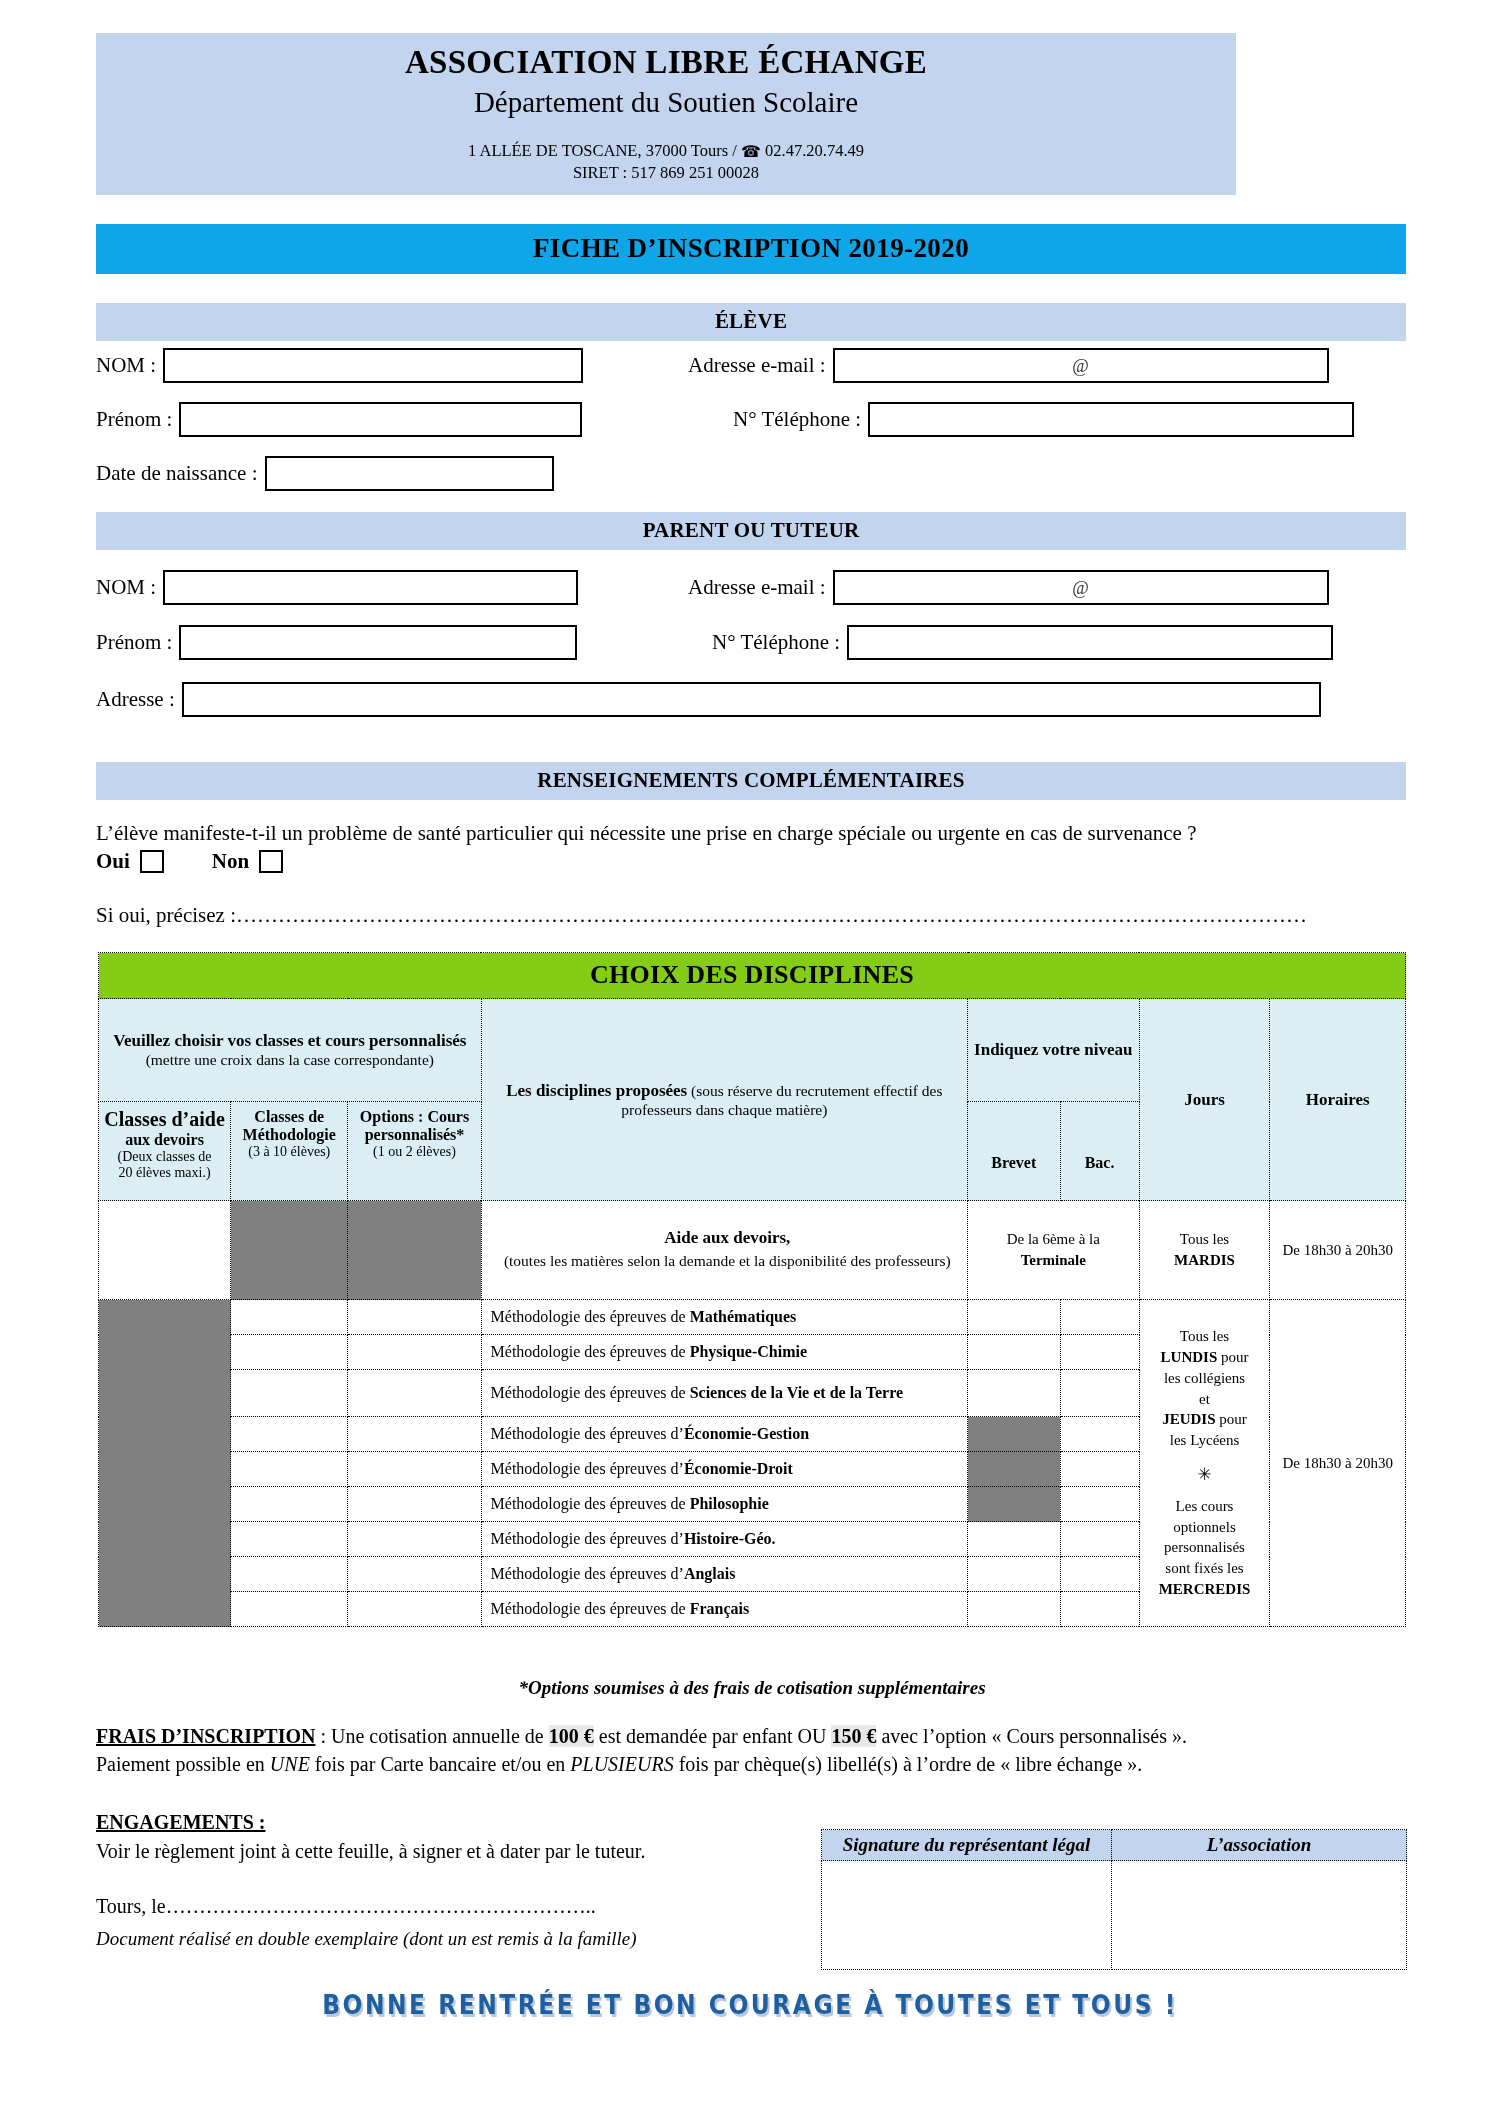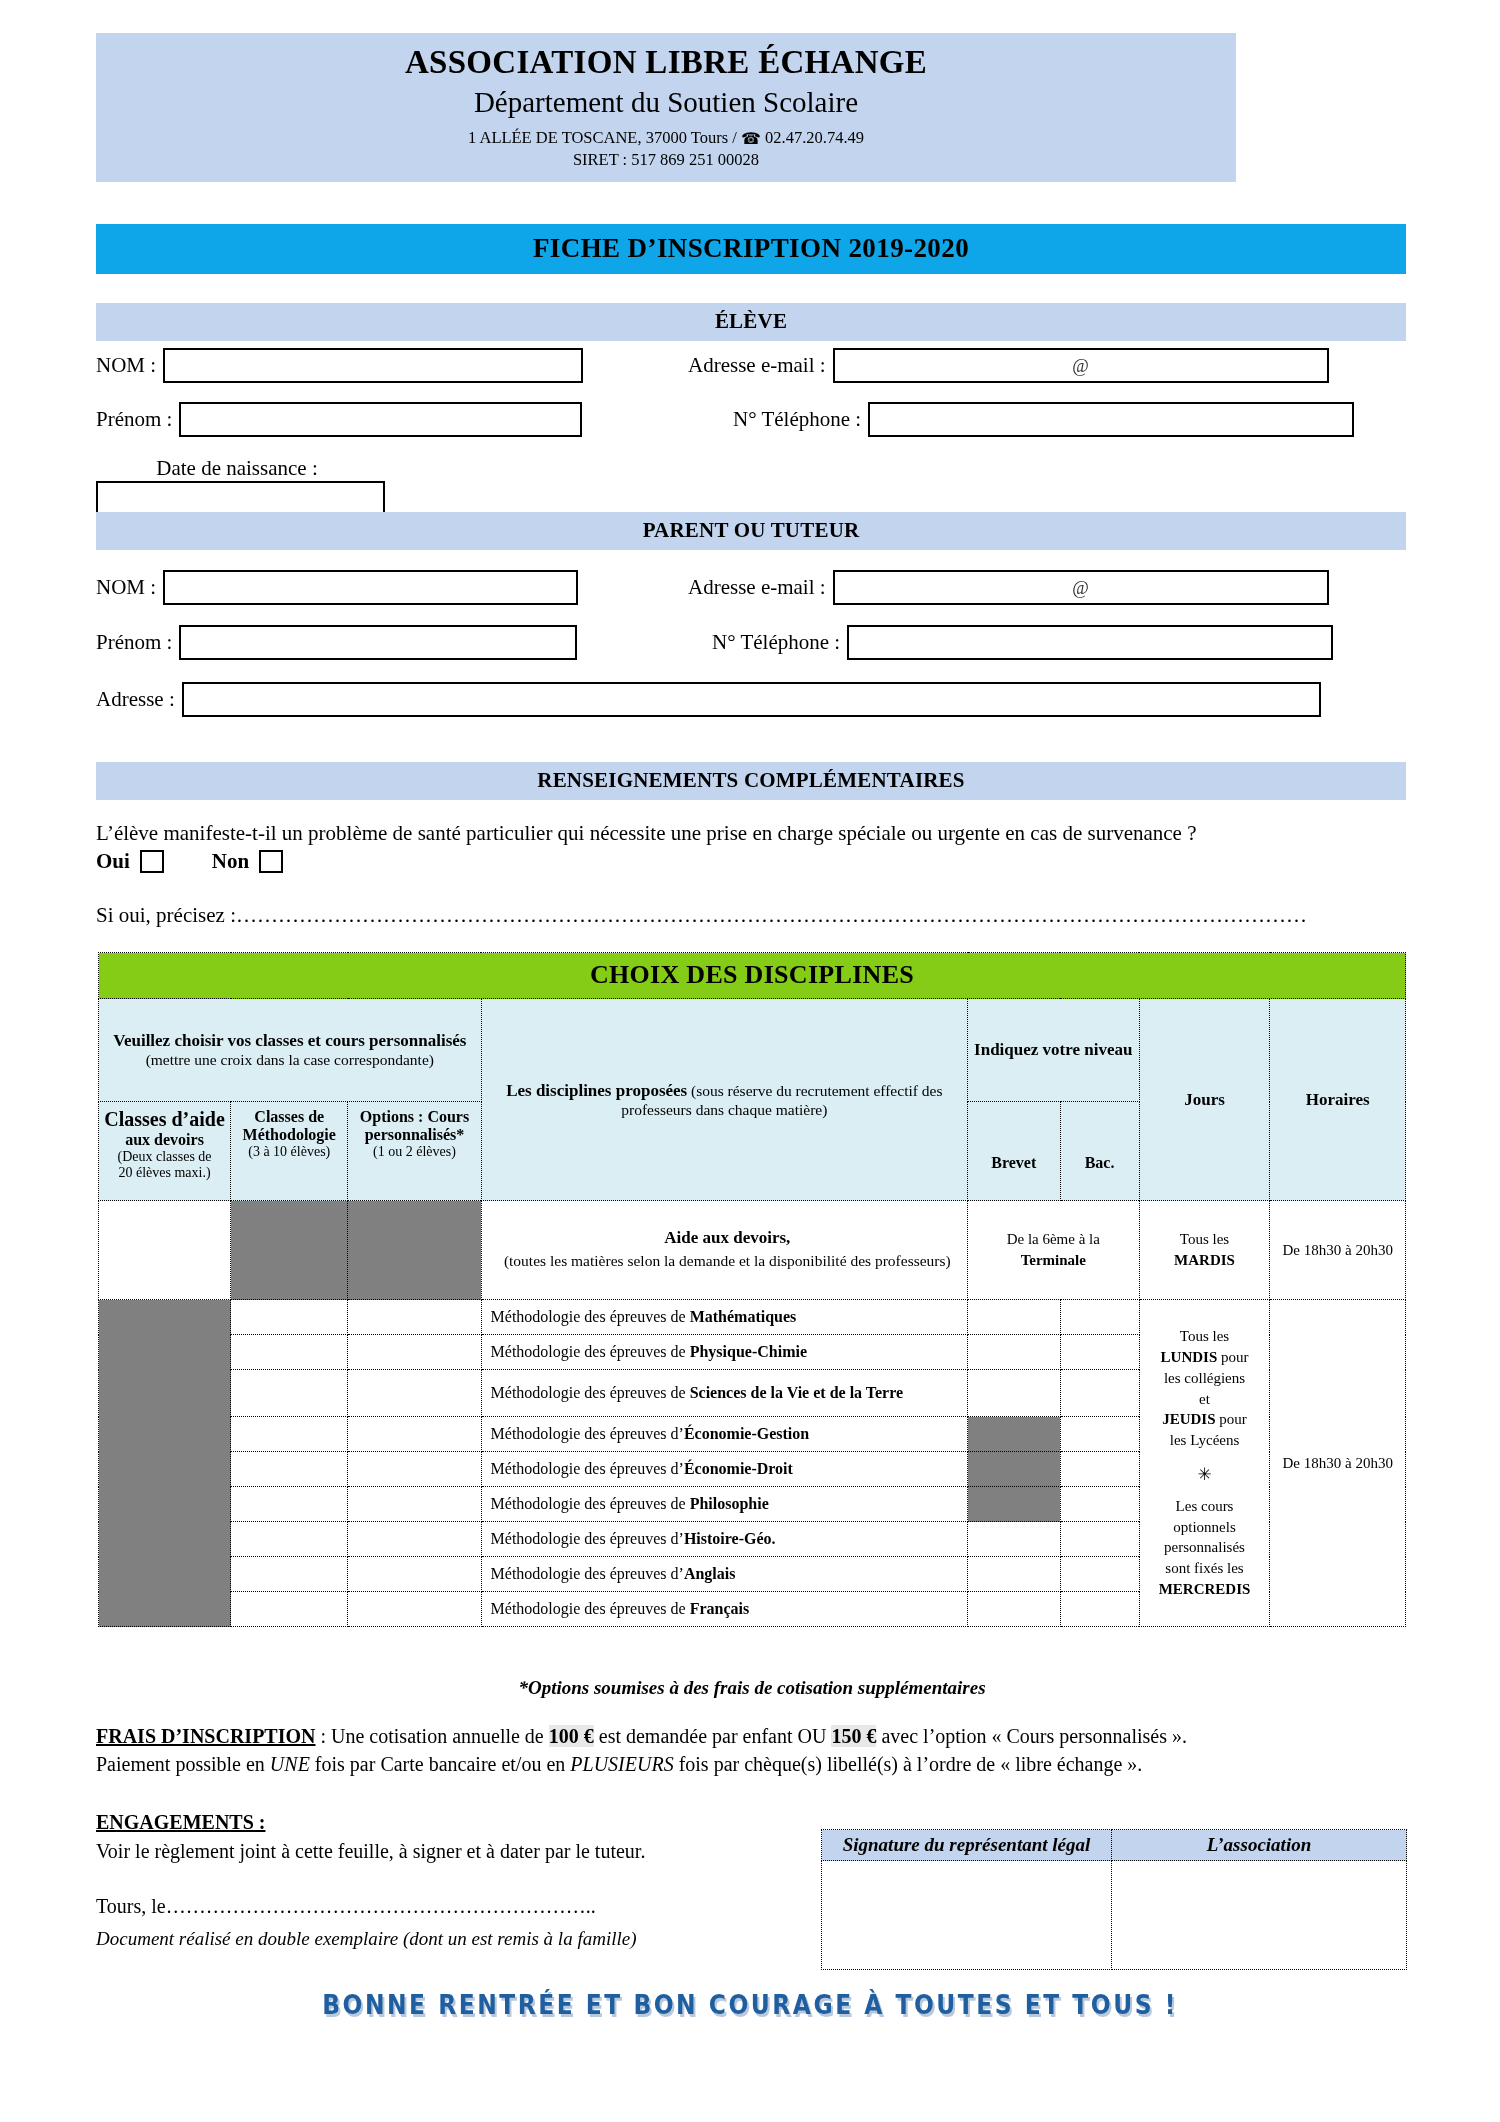--- a/index.html
+++ b/index.html
@@ -42,21 +42,21 @@
   }
   .org-dept {
     font-size: 29px;
     font-weight: normal;
     line-height: 1.3;
     margin-top: 2px;
   }
   .org-addr {
     font-size: 16.5px;
     line-height: 1.32;
-    margin-top: 5px;
+    margin-top: 18px;
   }
   .org-siret {
     font-size: 16.5px;
     line-height: 1.3;
   }
   .phone-glyph {
     font-size: 16px;
     vertical-align: -1px;
   }
 
@@ -322,21 +322,21 @@
   <div class="section-bar" style="top:303px;">ÉLÈVE</div>
 
   <div class="form-row" style="left:96px; top:348px;">
     <span class="fld-label">NOM :</span>
     <span class="fld-box" style="width:420px;"></span>
   </div>
   <div class="form-row" style="left:96px; top:402px;">
     <span class="fld-label">Prénom :</span>
     <span class="fld-box" style="width:403px;"></span>
   </div>
-  <div class="form-row" style="left:96px; top:456px;flex-direction:column;">
+  <div class="form-row" style="left:96px; top:456px;">
     <span class="fld-label">Date de naissance :</span>
     <span class="fld-box" style="width:289px;"></span>
   </div>
 
   <div class="form-row" style="left:688px; top:348px;">
     <span class="fld-label">Adresse e-mail :</span>
     <span class="fld-box" style="width:496px;">
       <span class="at-sign">@</span>
     </span>
   </div>

